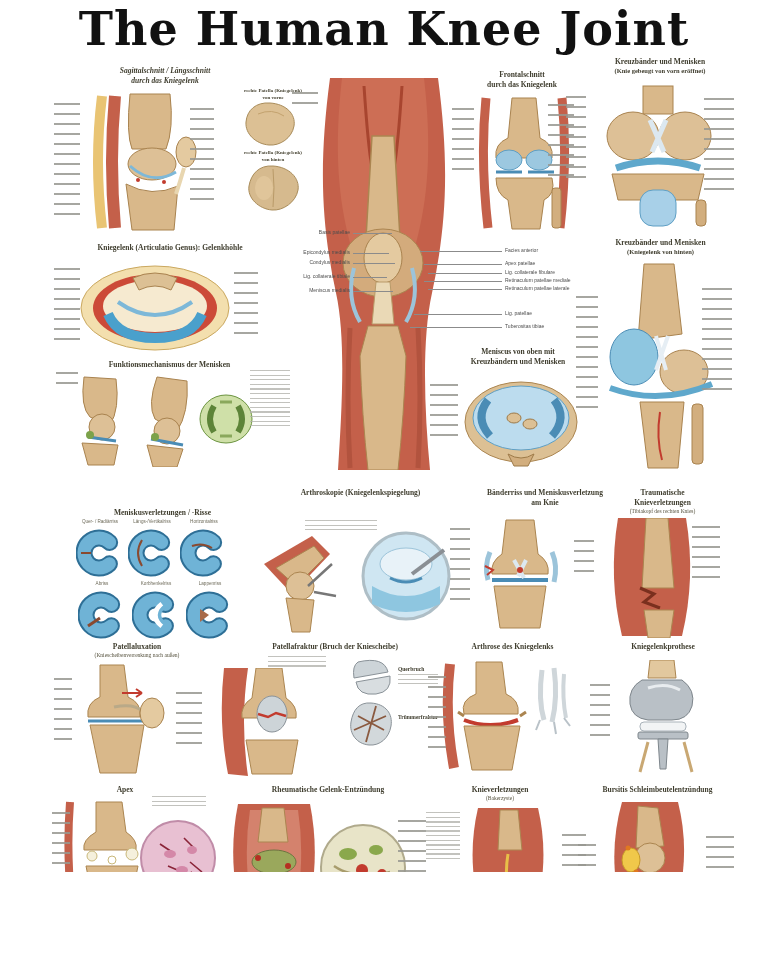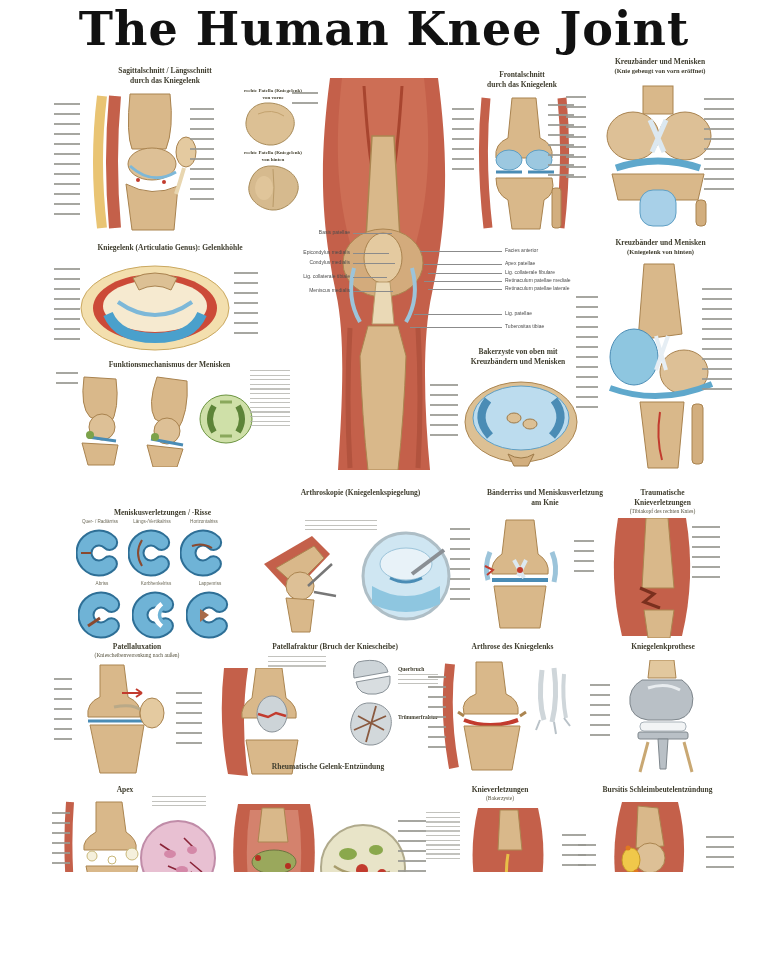--- a/index.html
+++ b/index.html
@@ -34,21 +34,21 @@
         font-size:5px;color:#9a9a9a;display:flex;align-items:center;gap:3px;}
   .copy .bar{display:inline-block;width:152px;height:1.4px;background:#b5b5b5;}
 </style>
 </head>
 <body>
 
 <div class="poster">
 
   <div class="title">The Human Knee Joint</div>
 
-  <div class="ph" style="left:60px;top:66px;width:210px;">
+  <div class="ph" style="left:60px;top:66px;width:210px;font-style:italic;">
     <span class="l1">Sagittalschnitt / Längsschnitt</span>
     <span class="l1">durch das Kniegelenk</span>
   </div>
 
   <div class="cap" style="left:226px;top:88px;width:94px;">
     <span class="l1">rechte Patella (Kniegelenk)</span>
     <span class="l2">von vorne</span>
   </div>
   <div class="cap" style="left:226px;top:150px;width:94px;">
     <span class="l1">rechte Patella (Kniegelenk)</span>
@@ -72,21 +72,21 @@
   <div class="ph" style="left:62px;top:360px;width:215px;">
     <span class="l1">Funktionsmechanismus der Menisken</span>
   </div>
 
   <div class="ph" style="left:578px;top:238px;width:165px;">
     <span class="l1">Kreuzbänder und Menisken</span>
     <span class="l2">(Kniegelenk von hinten)</span>
   </div>
 
   <div class="ph" style="left:438px;top:347px;width:160px;">
-    <span class="l1">Bakerzyste von oben mit</span>
+    <span class="l1">Meniscus von oben mit</span>
     <span class="l1">Kreuzbändern und Menisken</span>
   </div>
 
   <svg class="fig" style="left:72px;top:92px;" width="150" height="140" viewBox="0 0 150 140">
     <path d="M30,4 q-8,65 0,132" stroke="#e9c473" stroke-width="10" fill="none"></path>
     <path d="M43,4 q-6,65 0,132" stroke="#c4604a" stroke-width="12" fill="none"></path>
     <path d="M58,2 q-4,40 2,55 l34,0 q8,-20 4,-55 z" fill="#d9b88a" stroke="#a9834f"></path>
     <ellipse cx="80" cy="72" rx="24" ry="16" fill="#ddc096" stroke="#a9834f"></ellipse>
     <path d="M54,92 q26,14 52,2 l-4,44 -42,0 z" fill="#d9b88a" stroke="#a9834f"></path>
     <ellipse cx="114" cy="60" rx="10" ry="15" fill="#e4caa0" stroke="#a9834f"></ellipse>
@@ -389,21 +389,21 @@
       <path d="M22,26 l12,8 M46,20 l10,10 M30,48 l14,6 M52,44 l12,10 M20,58 l12,4 M44,60 l10,-6"></path>
     </g>
     <ellipse cx="32" cy="36" rx="6" ry="4" fill="#d488a8"></ellipse>
     <ellipse cx="54" cy="32" rx="5" ry="4" fill="#d488a8"></ellipse>
     <ellipse cx="44" cy="52" rx="6" ry="4" fill="#d488a8"></ellipse>
   </svg>
   <div class="cap" style="left:95px;top:906px;width:110px;">
     <span class="l1">Kniegelenk von vorne</span>
   </div>
 
-  <div class="ph" style="left:248px;top:762px;width:160px;">
+  <div class="ph" style="left:248px;top:785px;width:160px;">
     <span class="l1">Rheumatische Gelenk-Entzündung</span>
   </div>
   <svg class="fig" style="left:222px;top:800px;" width="105" height="130" viewBox="0 0 105 130">
     <path d="M16,4 q-12,60 6,122 h60 q18,-62 6,-122 z" fill="#c4604a"></path>
     <path d="M28,10 q-8,52 4,108 h40 q12,-56 4,-108 z" fill="#d4826d"></path>
     <path d="M40,8 h22 l4,34 h-30 z" fill="#d9b88a" stroke="#ab8550"></path>
     <ellipse cx="52" cy="62" rx="22" ry="12" fill="#9aa85c" stroke="#6c7440"></ellipse>
     <circle cx="36" cy="58" r="3" fill="#b52f22"></circle>
       <circle cx="66" cy="66" r="3" fill="#b52f22"></circle>
     <path d="M36,80 h30 l-4,44 h-22 z" fill="#d9b88a" stroke="#ab8550"></path>

